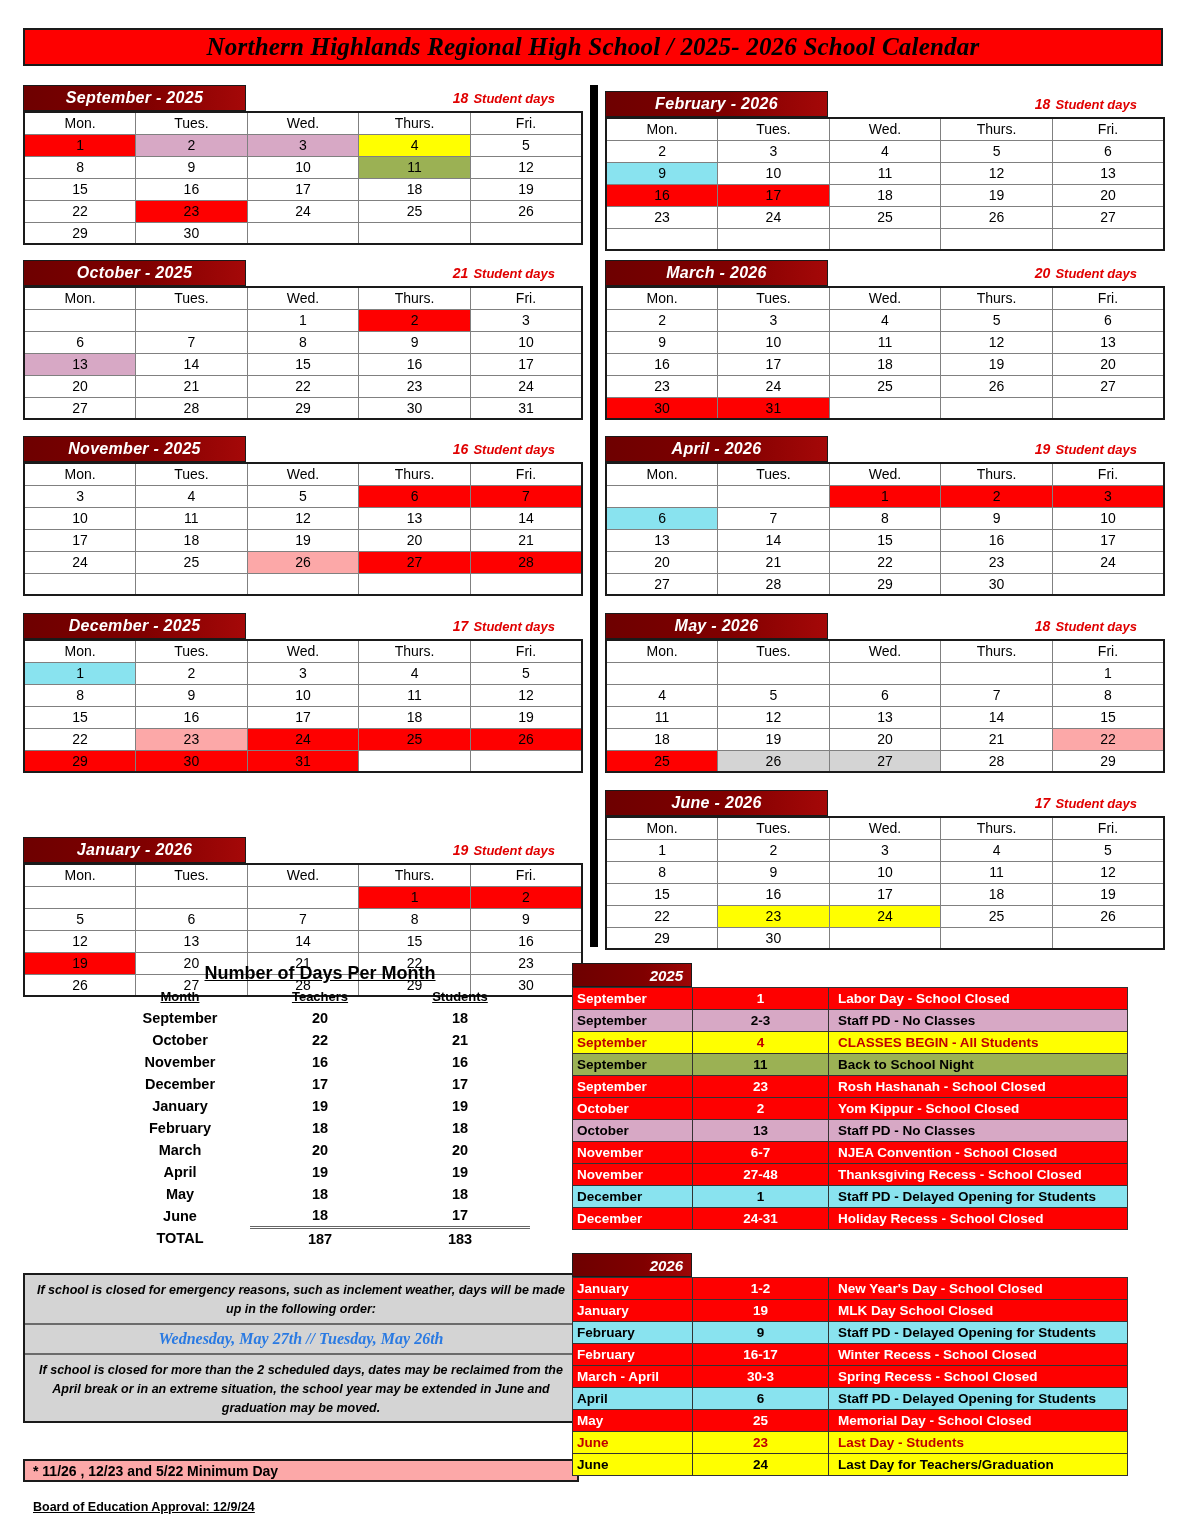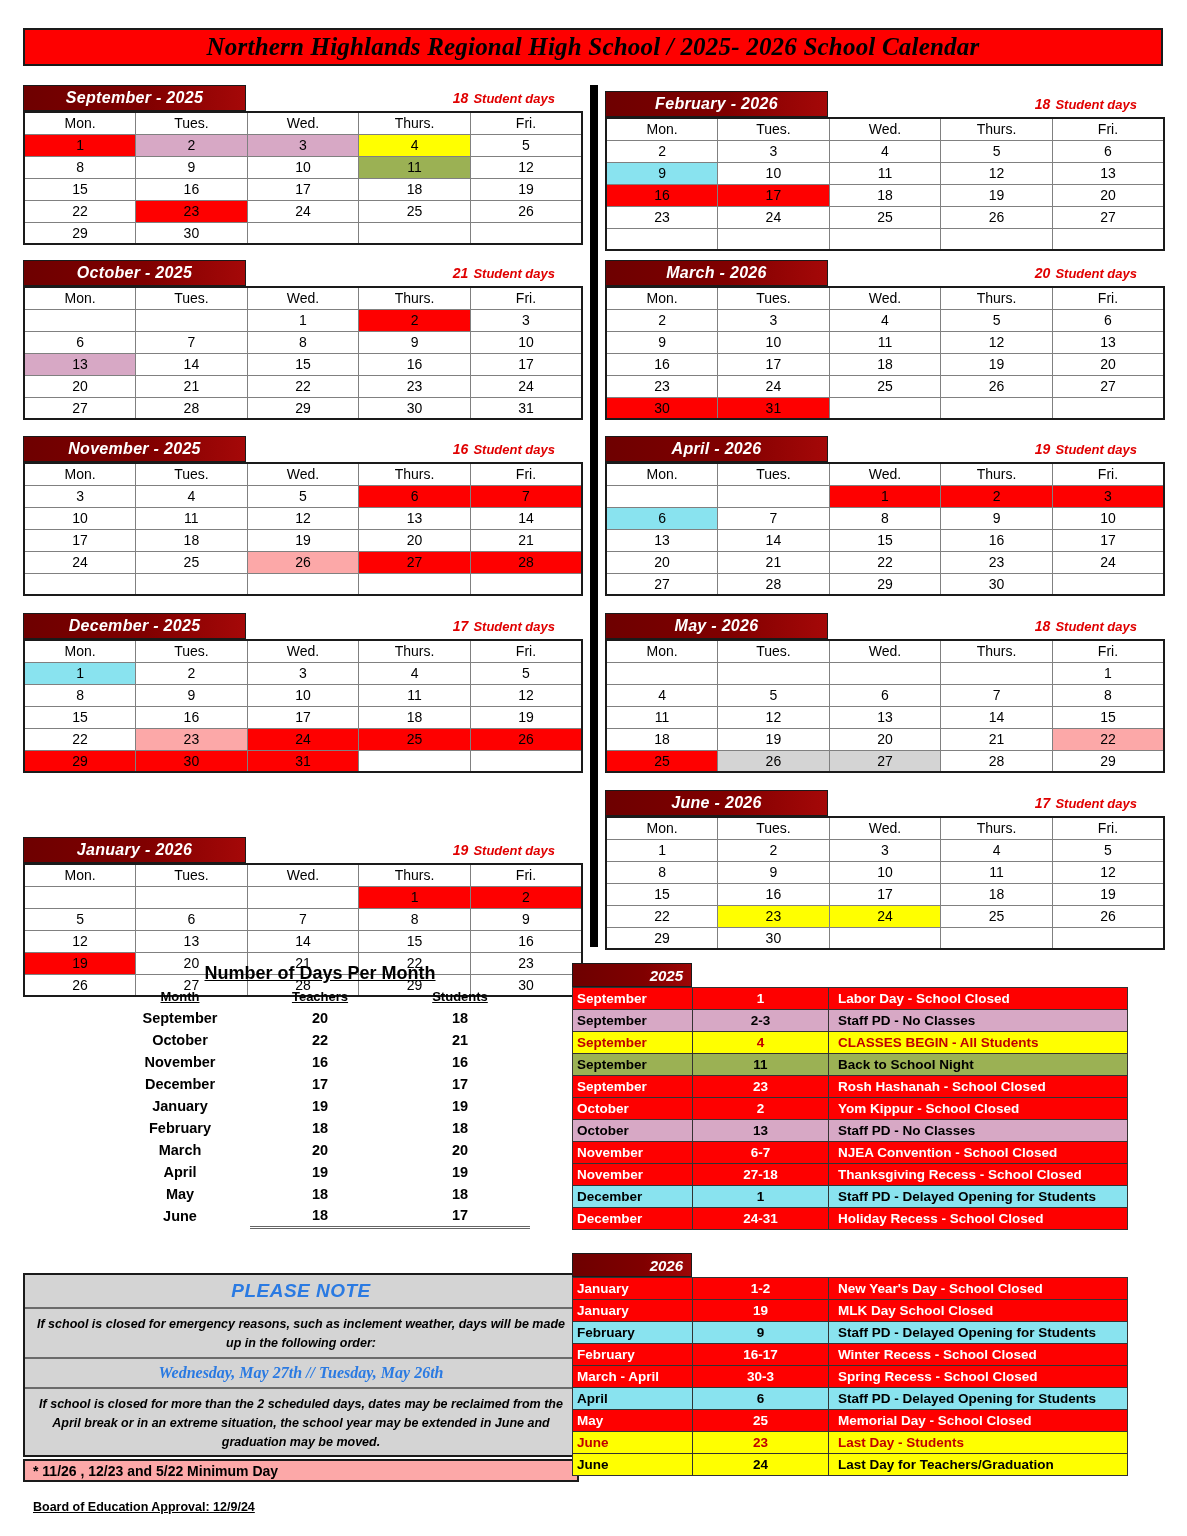--- a/index.html
+++ b/index.html
@@ -886,28 +886,30 @@
         <tr>
           <td>May</td>
           <td class="num-cell">18</td>
           <td class="num-cell">18</td>
         </tr>
         <tr class="last-month-row">
           <td>June</td>
           <td class="num-cell">18</td>
           <td class="num-cell">17</td>
         </tr>
+        <tr class="total-row">
+          <td class="tot-label">TOTAL</td>
+          <td>187</td>
+          <td>183</td>
+        </tr>
       </tbody>
   </table>
 </div>
 
 <div id="please-note">
-  <div class="pn-row">
-    <span class="pn-head">PLEASE NOTE</span>
-  </div>
   <div class="pn-row">
     <span class="pn-body">If school is closed for emergency reasons, such as inclement weather, days will be made up in the following order:</span>
   </div>
   <div class="pn-row">
     <span class="pn-dates">Wednesday, May 27th // Tuesday, May 26th</span>
   </div>
   <div class="pn-row">
     <span class="pn-body">If school is closed for more than the 2 scheduled days, dates may be reclaimed from the April break or in an extreme situation, the school year may be extended in June and graduation may be moved.</span>
   </div>
 </div>
@@ -954,21 +956,21 @@
           <td class="lg-date">13</td>
           <td class="lg-desc"> Staff PD - No Classes</td>
         </tr>
         <tr class="bg-red">
           <td class="lg-month">November</td>
           <td class="lg-date">6-7</td>
           <td class="lg-desc">NJEA Convention - School Closed</td>
         </tr>
         <tr class="bg-red">
           <td class="lg-month">November</td>
-          <td class="lg-date">27-18</td>
+          <td class="lg-date">27-48</td>
           <td class="lg-desc">Thanksgiving Recess - School Closed</td>
         </tr>
         <tr class="bg-cyan">
           <td class="lg-month">December</td>
           <td class="lg-date">1</td>
           <td class="lg-desc">Staff PD - Delayed Opening for Students</td>
         </tr>
         <tr class="bg-red">
           <td class="lg-month">December</td>
           <td class="lg-date">24-31</td>

